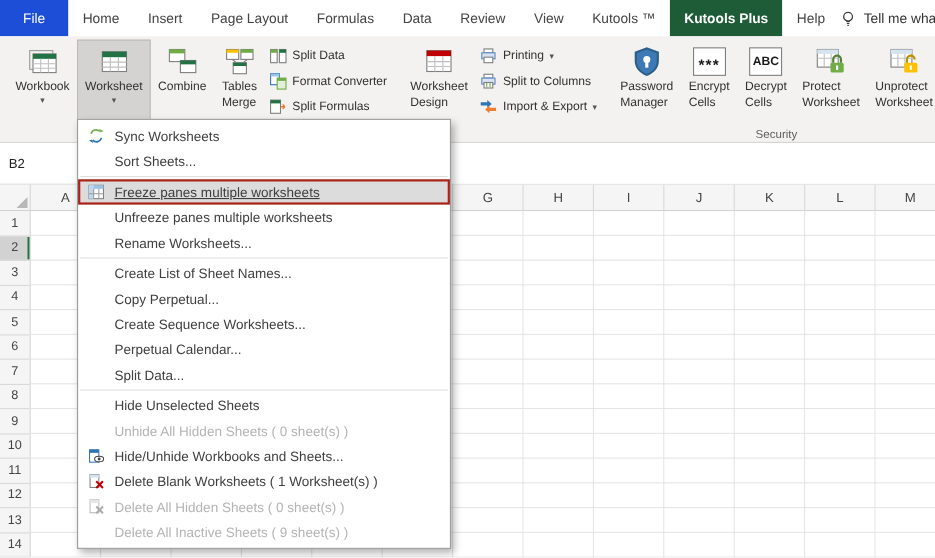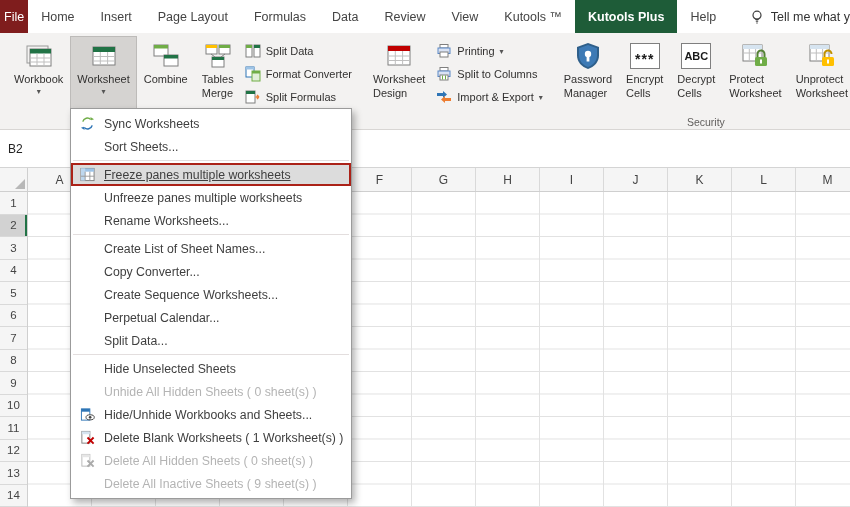--- a/index.html
+++ b/index.html
@@ -4,21 +4,21 @@
 <style>
   * { box-sizing: border-box; margin: 0; padding: 0; }
   html,body { width:850px; height:507px; overflow:hidden; }
   body { font-family:"Liberation Sans", sans-serif; background:#fff; }
   .screen { position:relative; width:850px; height:507px; overflow:hidden; background:#fff; }
 
   
   .tab-bar { position:absolute; top:0; left:0; right:0; height:33px; background:#fff; display:flex; align-items:stretch; }
   .tabs { display:flex; align-items:stretch; }
   .tab { padding:0 13px; display:flex; align-items:center; font-size:12.5px; color:#444; white-space:nowrap; cursor:default; }
-  .tab.file { background:#7f1d1d; color:#fff; padding:0 4px; }
+  .tab.file { background:#1d4ed8; color:#fff; padding:0 21px; }
   .tab.active { background:#1e5c38; color:#fff; font-weight:bold; }
   .tell-me { margin-left:auto; display:flex; align-items:center; gap:6px; font-size:12.5px; color:#333; padding-right:0; white-space:nowrap; overflow:hidden; }
   .tell-me .icon { width:16px; height:16px; flex:0 0 16px; }
 
   
   .ribbon { position:absolute; top:33px; left:0; right:0; height:97px; background:#f3f2f1; border-bottom:1px solid #d8d6d4; display:flex; align-items:stretch; padding:3px 0 0 4px; }
   .group { display:flex; align-items:flex-start; position:relative; padding:0 3px 14px 3px; }
   .group-label { position:absolute; bottom:1px; left:0; right:0; text-align:center; font-size:10.5px; color:#605e5c; }
   .vsep { width:1px; background:#d8d6d4; margin:3px 2px 5px 2px; }
   .bigbtn { display:flex; flex-direction:column; align-items:center; justify-content:flex-start; padding:4px 6px 1px 6px; min-width:46px; height:76px; border:1px solid transparent; cursor:default; }
@@ -50,21 +50,21 @@
   .col-h { flex:0 0 64px; width:64px; text-align:center; line-height:24px; font-size:12px; color:#444; border-right:1px solid #d9d9d9; }
   .row-headers { position:absolute; top:24px; left:0; width:28px; bottom:0; background:#f5f5f5; border-right:1px solid #cfcfcf; overflow:hidden; }
   .row-h { height:22.5px; display:flex; align-items:center; justify-content:center; font-size:11.5px; color:#444; border-bottom:1px solid #d9d9d9; }
   .row-h.sel { background:#d2d2d2; box-shadow: inset -2px 0 0 #217346; }
   .cells { position:absolute; top:24px; left:28px; right:0; bottom:0; background:#fff;
     background-image: linear-gradient(to right, #e2e2e2 1px, transparent 1px),
                       linear-gradient(to bottom, #e2e2e2 1px, transparent 1px);
     background-size: 64px 22.5px; background-position:-1px -1px; }
 
   
-  .menu { position:absolute; left:70px; top:108px; width:282px; background:#fff; border:1px solid #9b9b9b; box-shadow:3px 4px 7px rgba(0,0,0,.3); padding:3px 0; z-index:50; }
+  .menu { position:absolute; left:70px; top:108px; width:340px; background:#fff; border:1px solid #9b9b9b; box-shadow:3px 4px 7px rgba(0,0,0,.3); padding:3px 0; z-index:50; }
   .mi { display:flex; align-items:center; height:23px; padding:0 8px 0 6px; font-size:12.3px; color:#3f3f3f; white-space:nowrap; cursor:default; }
   .micon { width:20px; height:16px; flex:0 0 20px; display:flex; align-items:center; justify-content:center; margin-right:7px; }
   .micon svg { width:15px; height:15px; display:block; }
   .mi.disabled { color:#b4b4b4; }
   .mi.highlighted { background:#dcdcdc; border:2px solid #ab2218; padding-left:4px;text-decoration:underline; }
   .msep { height:1px; background:#e3dede; margin:2px 2px; }
 </style>
 </head>
 <body>
 
@@ -385,21 +385,21 @@
         <span class="micon"></span>
         <span class="mlabel">Rename Worksheets...</span>
       </div>
       <div class="msep"></div>
       <div class="mi">
         <span class="micon"></span>
         <span class="mlabel">Create List of Sheet Names...</span>
       </div>
       <div class="mi">
         <span class="micon"></span>
-        <span class="mlabel">Copy Converter...</span>
+        <span class="mlabel">Copy Perpetual...</span>
       </div>
       <div class="mi">
         <span class="micon"></span>
         <span class="mlabel">Create Sequence Worksheets...</span>
       </div>
       <div class="mi">
         <span class="micon"></span>
         <span class="mlabel">Perpetual Calendar...</span>
       </div>
       <div class="mi">

